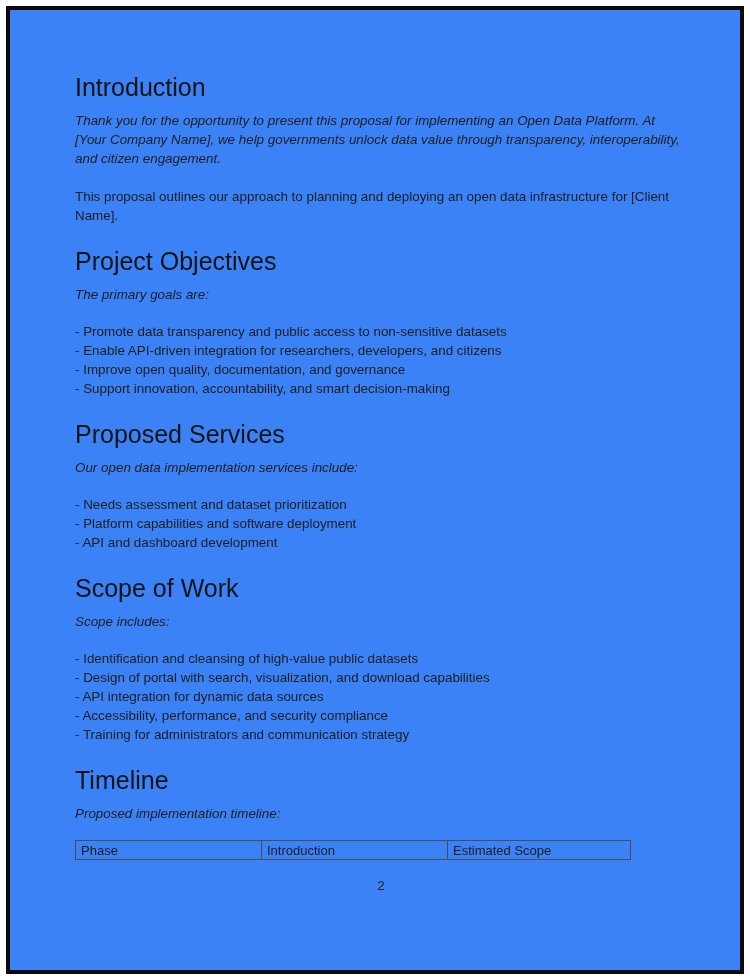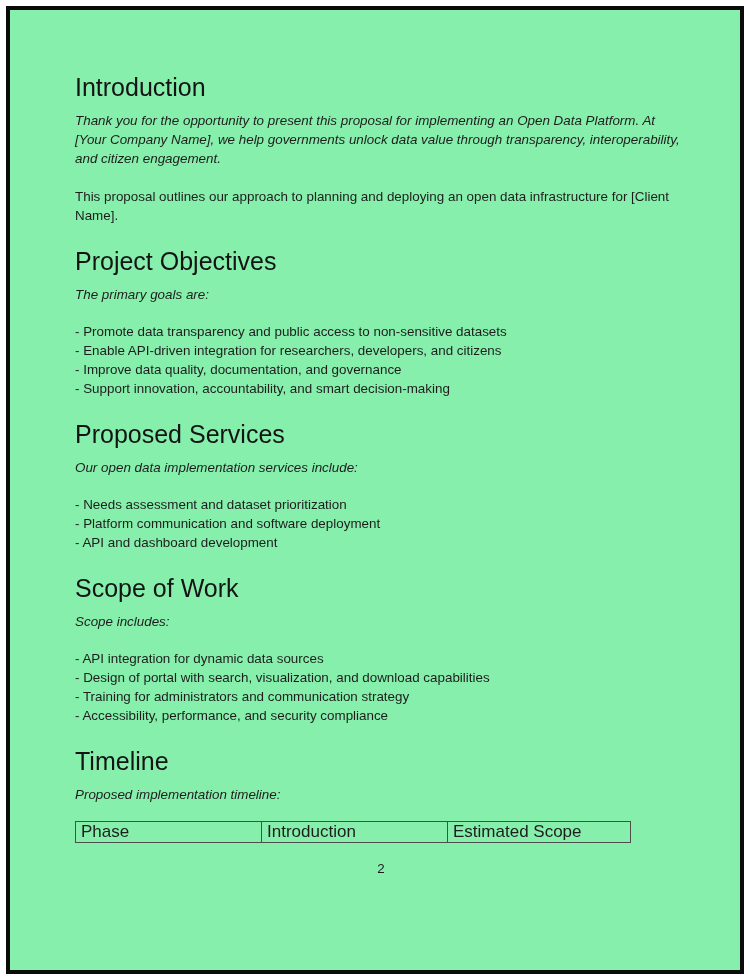--- a/index.html
+++ b/index.html
@@ -16,21 +16,21 @@
     font-family: "Liberation Sans", "DejaVu Sans", sans-serif;
     color: #1d1d1d;
   }
   .page {
     position: absolute;
     left: 6px;
     top: 6px;
     right: 6px;
     bottom: 6px;
     border: 4px solid #0a0a0a;
-    background: #86efac;
+    background: #3b82f6;
   }
   .content {
     padding: 64px 53px 0 65px;
   }
   .h {
     font-size: 25px;
     line-height: 27px;
     font-weight: 400;
     margin: 23px 0 0;
     color: #141414;
@@ -51,21 +51,21 @@
   .timeline-table {
     margin-top: 17px;
     width: 555px;
     border-collapse: collapse;
     table-layout: fixed;
   }
   .timeline-table th {
     border: 1px solid #4d4d4d;
     height: 19px;
     padding: 0 2px 0 5px;
-    font-size: 17px;
+    font-size: 13px;
     font-weight: 400;
     text-align: left;
     vertical-align: middle;
     color: #1d1d1d;
   }
   .col-phase { width: 186px; }
   .col-desc  { width: 186px; }
   .col-date  { width: 183px; }
   .page-number {
     margin-top: 16px;
@@ -82,39 +82,40 @@
 
     <h1 class="h first">Introduction</h1>
     <p class="para lead-gap">Thank you for the opportunity to present this proposal for implementing an Open Data Platform. At [Your Company Name], we help governments unlock data value through transparency, interoperability, and citizen engagement.</p>
     <p class="para para-gap">This proposal outlines our approach to planning and deploying an open data infrastructure for [Client Name].</p>
 
     <h1 class="h">Project Objectives</h1>
     <p class="para lead-gap">The primary goals are:</p>
     <div class="list">
       <div class="list-item">- Promote data transparency and public access to non-sensitive datasets</div>
       <div class="list-item">- Enable API-driven integration for researchers, developers, and citizens</div>
-      <div class="list-item">- Improve data quality, documentation, and governance</div>
+      <div class="list-item">- Improve open quality, documentation, and governance</div>
       <div class="list-item">- Support innovation, accountability, and smart decision-making</div>
     </div>
 
     <h1 class="h">Proposed Services</h1>
     <p class="para lead-gap">Our open data implementation services include:</p>
     <div class="list">
       <div class="list-item">- Needs assessment and dataset prioritization</div>
-      <div class="list-item">- Platform communication and software deployment</div>
+      <div class="list-item">- Platform capabilities and software deployment</div>
       <div class="list-item">- API and dashboard development</div>
     </div>
 
     <h1 class="h">Scope of Work</h1>
     <p class="para lead-gap">Scope includes:</p>
     <div class="list">
+      <div class="list-item">- Identification and cleansing of high-value public datasets</div>
+      <div class="list-item">- Design of portal with search, visualization, and download capabilities</div>
       <div class="list-item">- API integration for dynamic data sources</div>
-      <div class="list-item">- Design of portal with search, visualization, and download capabilities</div>
+      <div class="list-item">- Accessibility, performance, and security compliance</div>
       <div class="list-item">- Training for administrators and communication strategy</div>
-      <div class="list-item">- Accessibility, performance, and security compliance</div>
     </div>
 
     <h1 class="h">Timeline</h1>
     <p class="para lead-gap">Proposed implementation timeline:</p>
 
     <table class="timeline-table">
       <thead>
         <tr>
           <th class="col-phase">Phase</th>
           <th class="col-desc">Introduction</th>

